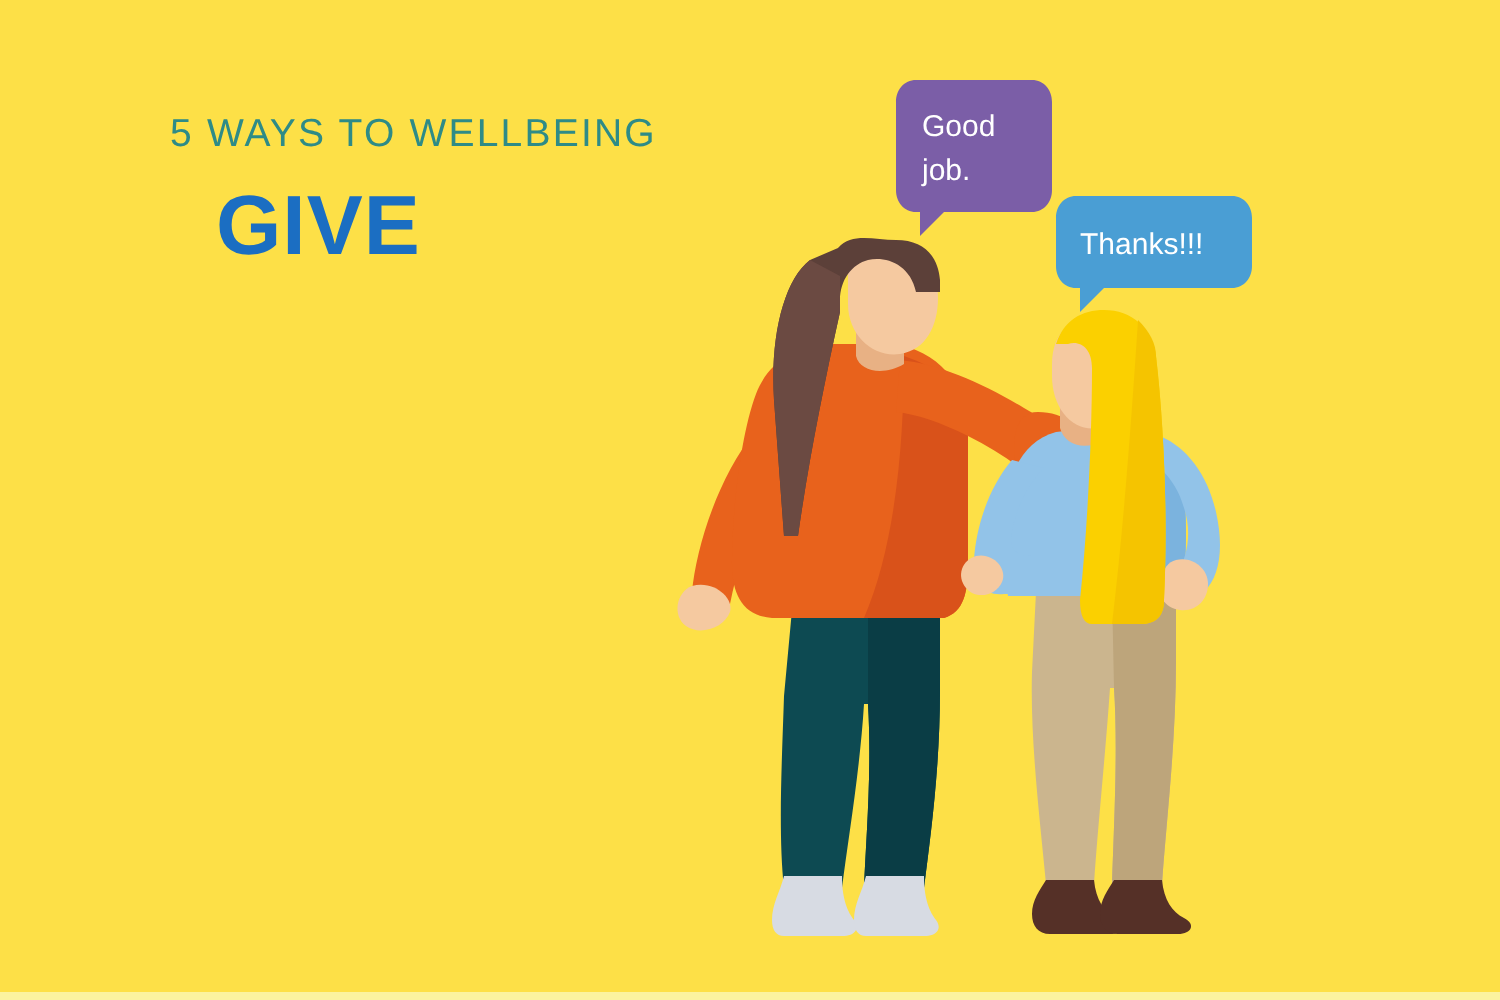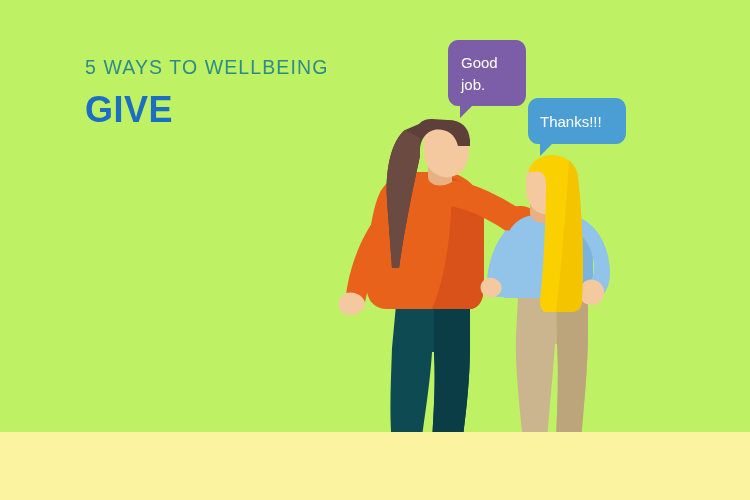--- a/index.html
+++ b/index.html
@@ -9,48 +9,49 @@
   body {
     width: 750px;
     height: 500px;
     overflow: hidden;
     font-family: "Liberation Sans", sans-serif;
     background: #fbf3a0;
   }
   #poster {
     position: relative;
     width: 750px;
-    height: 432px;
-    background: #bef264;
+    height: 496px;
+    background: #fde047;
     overflow: hidden;
   }
   #headline-block {
     position: absolute;
     left: 85px;
     top: 58px;
     z-index: 5;
   }
   #eyebrow {
     font-family: "Liberation Sans", sans-serif;
     font-size: 19.5px;
     letter-spacing: 1.1px;
     font-weight: 400;
     color: #2e8b87;
     line-height: 1;
     white-space: nowrap;
   }
   #title {
     font-family: "Liberation Sans", sans-serif;
-    font-size: 36px;
+    font-size: 42px;
     font-weight: 700;
     color: #1b6ec2;
     line-height: 1;
     margin-top: 14px;
     letter-spacing: 0.5px;
     white-space: nowrap;
+    margin-left: 23px;
   }
   #art {
     position: absolute;
     left: 0;
     top: 0;
     width: 750px;
     height: 500px;
   }
   .bubble-text {
     font-family: "Liberation Sans", sans-serif;

